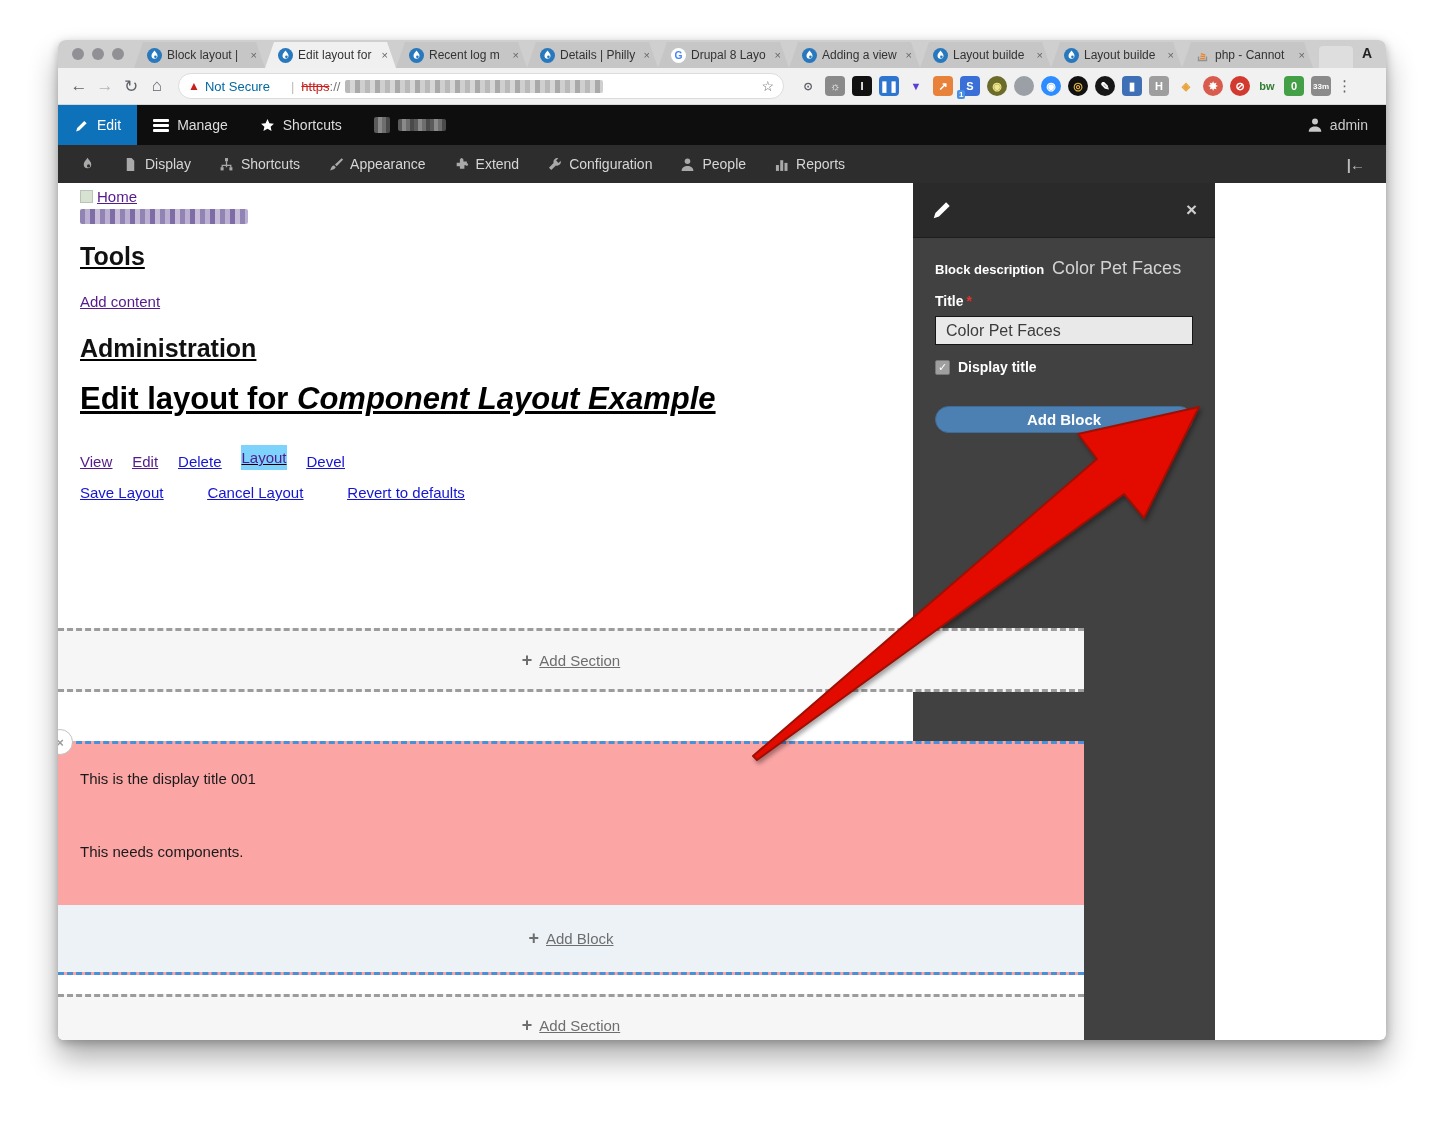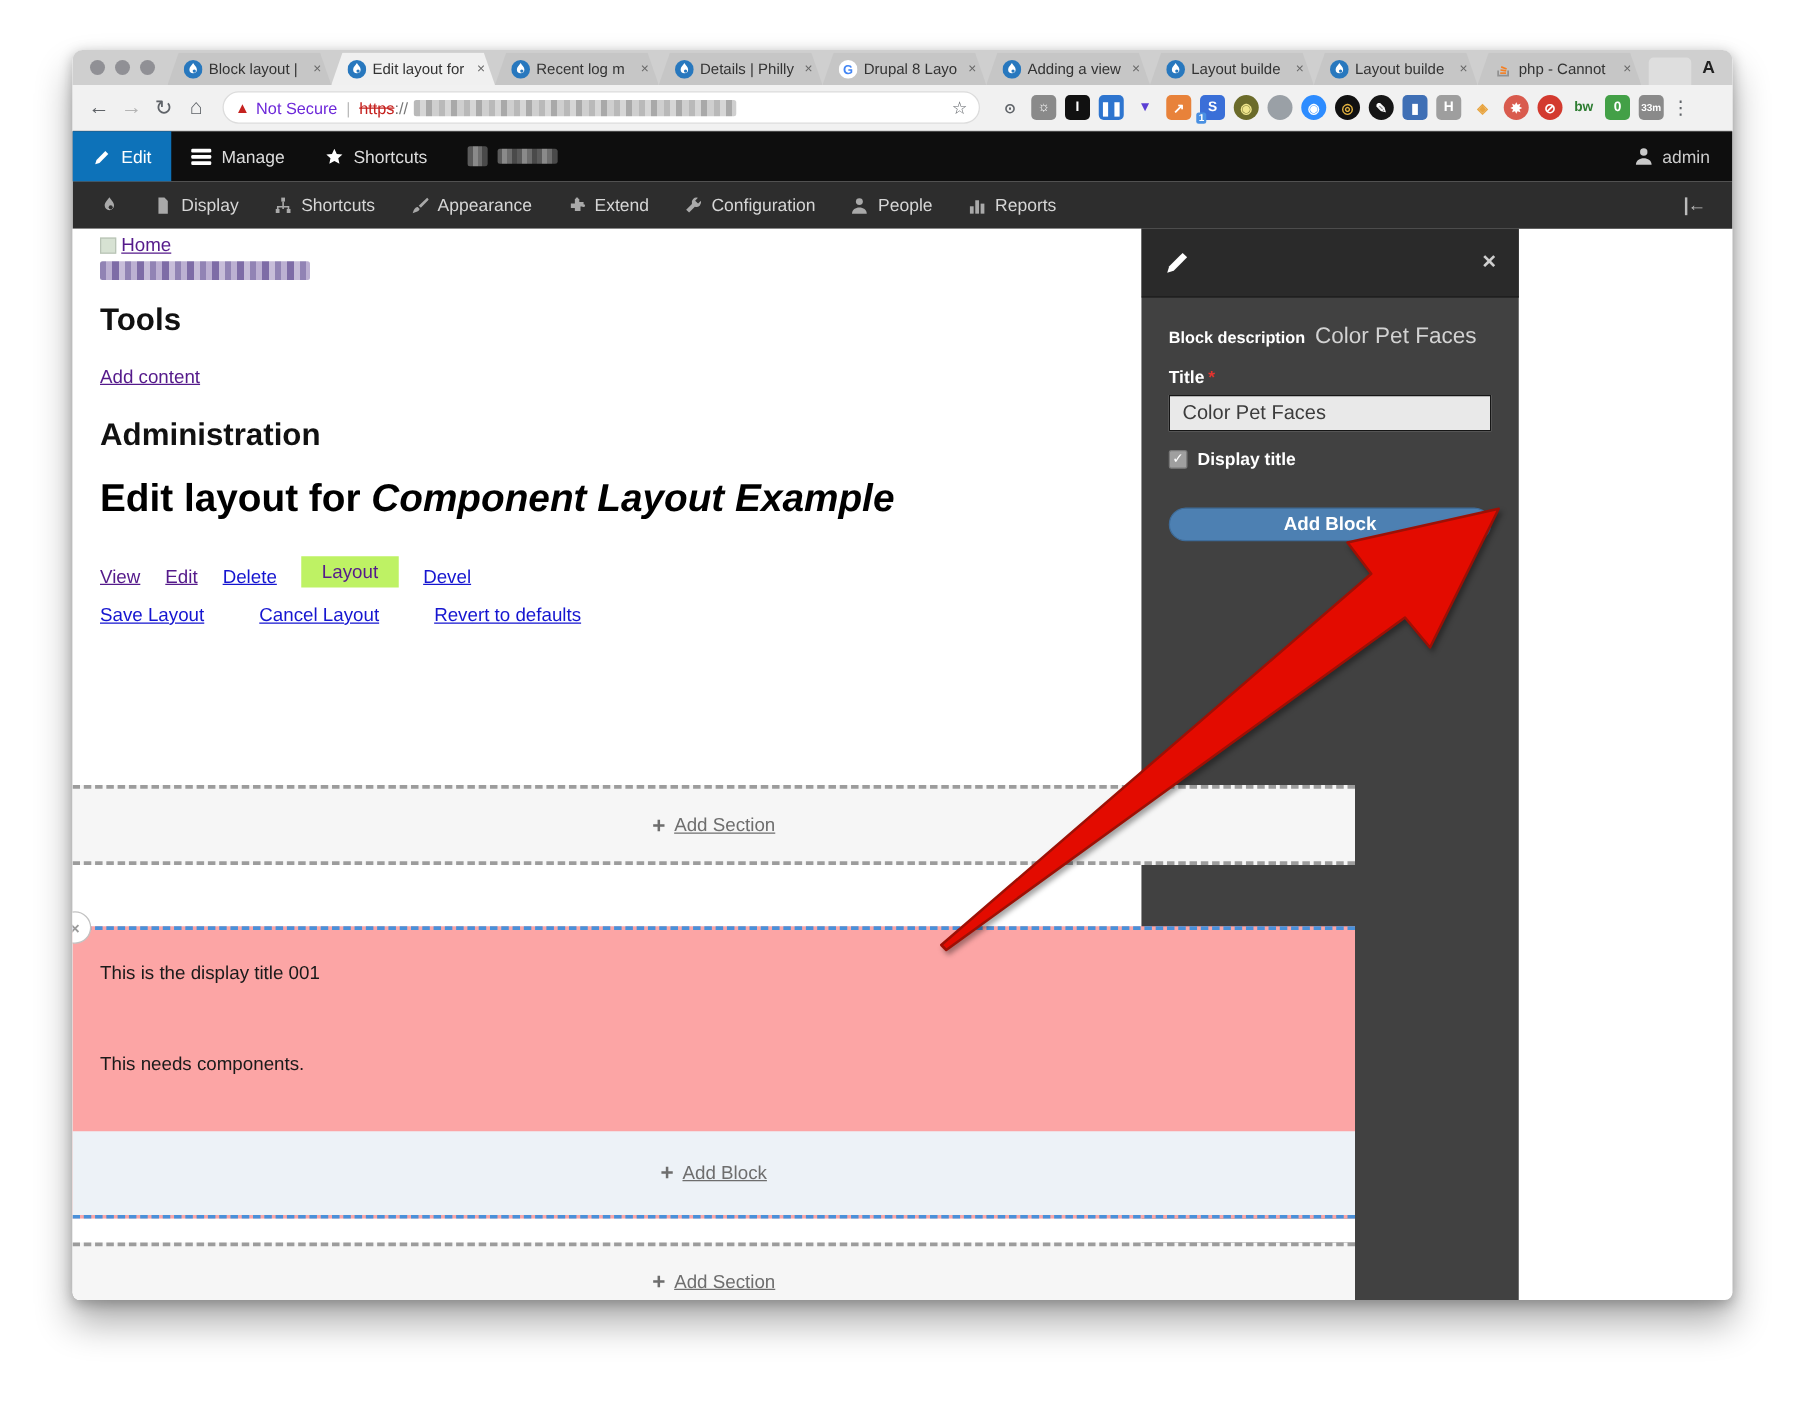--- a/index.html
+++ b/index.html
@@ -25,21 +25,21 @@
   .tabstub { width:34px; height:22px; background:#dedede; border-radius:4px 4px 0 0; margin-left:6px; align-self:flex-end; }
   #profile-letter { position:absolute; right:14px; top:5px; font-size:14px; color:#222; font-weight:bold; }
 
   
   #navbar { height:37px; background:#f1f1f1; border-bottom:1px solid #d6d6d6; display:flex; align-items:center; padding:0 10px 0 8px; }
   .navbtn { width:26px; text-align:center; font-size:17px; color:#5f6368; }
   .navbtn.disabled { color:#b4b4b4; }
   #urlbox { display:flex; align-items:center; height:26px; flex:0 0 606px; margin:0 8px 0 8px; background:#fff;
     border:1px solid #dcdcdc; border-radius:13px; padding:0 9px; font-size:13px; }
   #warn-triangle { color:#c5221f; font-size:12px; margin-right:5px; }
-  #not-secure { color:#6d28d9; margin-right:7px; }
+  #not-secure { color:#0369a1; margin-right:21px; }
   .url-sep { color:#bbb; margin-right:7px; }
   #scheme { color:#c5221f; text-decoration:line-through; }
   #scheme-rest { color:#777; margin-right:5px; }
   .pix { display:inline-block; border-radius:2px;
     background:repeating-linear-gradient(90deg,#b9b9b9 0 5px,#d6d6d6 5px 10px,#a9a9a9 10px 15px,#cfcfcf 15px 20px); }
   #url-blur { width:258px; height:13px; }
   #url-star { margin-left:auto; color:#5f6368; font-size:14px; }
   #extensions { display:flex; align-items:center; gap:7px; margin-left:6px; }
   .ext { width:20px; height:20px; display:flex; align-items:center; justify-content:center;
     font-size:11px; font-weight:bold; position:relative; }
@@ -56,39 +56,39 @@
   .burger { display:inline-block; width:16px; }
   .burger i { display:block; height:3px; background:#fff; margin:2px 0; border-radius:1px; }
   .pixdark { display:inline-block; border-radius:2px;
     background:repeating-linear-gradient(90deg,#5b5b5b 0 4px,#8a8a8a 4px 8px,#6e6e6e 8px 12px,#4a4a4a 12px 16px); }
   #toolbar2 { height:38px; background:#2d2d2d; display:flex; align-items:center; color:#d6d6d6; font-size:14px; padding:0 8px; }
   .tb2-item { display:flex; align-items:center; gap:7px; padding:0 14px; height:100%; }
   #tb2-collapse { margin-left:auto; color:#bbb; font-size:15px; padding-right:14px; letter-spacing:-1px; font-weight:bold; }
 
   
   #main { position:relative; display:flex; height:857px; }
-  #content { position:relative; width:855px; background:#fff; overflow:visible; }
+  #content { position:relative; width:855px; background:#fff; overflow:visible;text-decoration:underline; }
   #content-text { padding:5px 0 0 22px; font-size:15px; }
   a { cursor:pointer; }
   .lnk-v { color:#551a8b; text-decoration:underline; }
   .lnk-b { color:#1515d0; text-decoration:underline; }
   #home-row { display:flex; align-items:center; gap:4px; }
   .mini-img-icon { width:13px; height:13px; background:#d7e2d3; border:1px solid #b9c4b6; display:inline-block; }
   #site-blur { width:168px; height:15px; margin-top:4px;
     background:repeating-linear-gradient(90deg,#9183b4 0 5px,#bcb0d2 5px 10px,#7e6ca6 10px 15px,#c7bdd9 15px 20px); border-radius:2px; }
   .h2x { font-size:25px; font-weight:bold; color:#111; }
   #tools-h { margin-top:18px; }
   #add-content-row { margin-top:22px; }
   #admin-h { margin-top:24px; }
   #admin-links { margin-top:22px; list-style:none; }
   #admin-links li { line-height:21.5px; position:relative; }
   #admin-links li .tri { position:relative; left:-12px; margin-right:-8px; font-size:10px; color:#333; }
   #page-title { margin-top:18px; font-size:31px; line-height:36px; font-weight:bold; color:#000; }
   #page-tabs { margin-top:28px; display:flex; gap:20px; align-items:flex-end; }
-  #page-tabs .ptab.active-tab { background:#bef264; padding:4px 16px; text-decoration:none; }
+  #page-tabs .ptab.active-tab { background:#7dd3fc; padding:4px 0; text-decoration:none; }
   #page-actions { margin-top:14px; display:flex; gap:44px; }
 
   
   #builder { position:absolute; left:0; top:445px; width:1026px; }
   .dashed-gray { border-top:3px dashed #9c9c9c; }
   .dashed-blue-t { border-top:3px dashed #4a90d9; }
   .dashed-blue-b { border-bottom:3px dashed #4a90d9; }
   #add-section-1 { height:64px; background:#f6f6f6; border-bottom:3px dashed #9c9c9c;
     display:flex; align-items:center; justify-content:center; }
   .add-link { color:#6e6e6e; font-size:15px; display:flex; align-items:center; gap:7px; }

